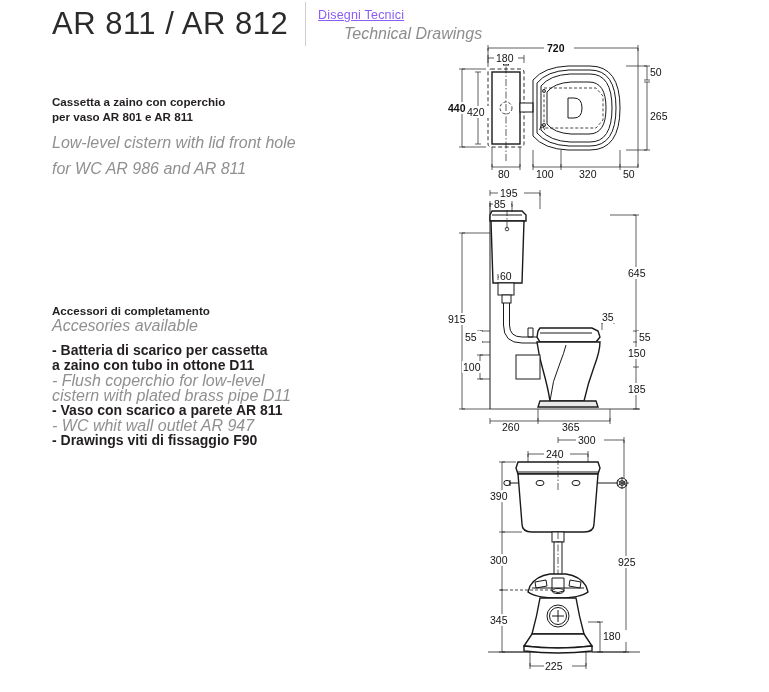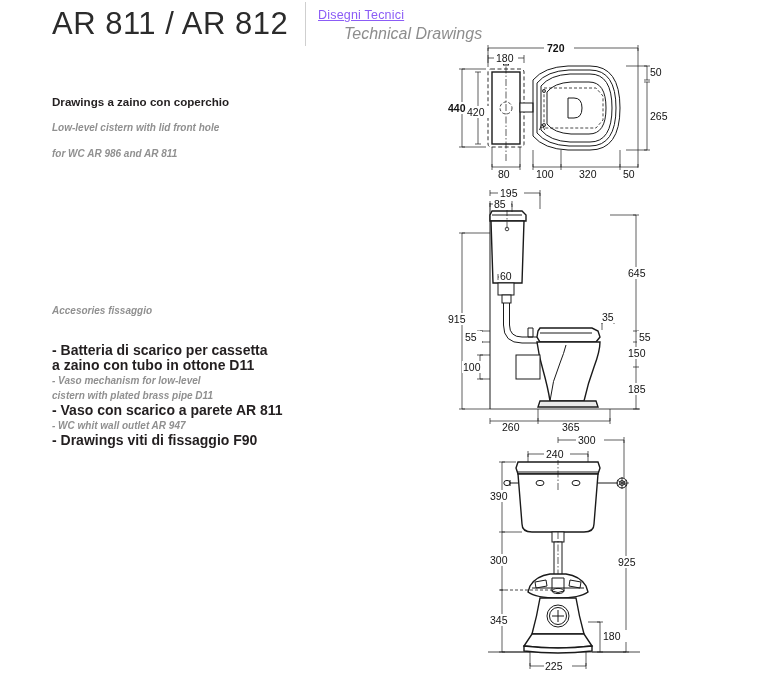--- a/index.html
+++ b/index.html
@@ -25,21 +25,21 @@
     font-size:12.5px;color:#8b5cf6;letter-spacing:.2px;white-space:nowrap;text-decoration:underline;
   }
   .hdr-en{
     position:absolute;left:318px;top:25px;
     font-size:16px;color:#8d8d8d;font-style:italic;white-space:nowrap;margin-left:26px;
   }
 
   
   .lblock{position:absolute;left:52px;}
   .l-it{font-size:11.6px;font-weight:bold;color:#231f20;line-height:15px;}
-  .l-en{font-size:10px;font-style:italic;color:#909090;line-height:15px;font-weight:bold;}
+  .l-en{font-size:16px;font-style:italic;color:#909090;line-height:15px;}
   .l-it-n{font-size:14px;font-weight:bold;color:#231f20;line-height:15px;}
 
   #desc{top:94px;}
   #desc .l-en{margin-top:11px;}
   #acc{top:303px;}
   #acclist{position:absolute;left:52px;top:343px;}
   #acclist .row{white-space:nowrap;}
 
   
   svg{position:absolute;overflow:visible;}
@@ -61,33 +61,35 @@
 <body>
 
 <div class="page">
 
   <div class="title">AR 811 / AR 812</div>
   <div class="hdr-divider"></div>
   <div class="hdr-it">Disegni Tecnici</div>
   <div class="hdr-en">Technical Drawings</div>
 
   <div class="lblock" id="desc">
-    <div class="l-it">Drawings a zaino con coperchio</div>
+    <div class="l-it">Cassetta a zaino con coperchio</div>
+    <div class="l-it">per vaso AR 801 e AR 811</div>
     <div class="l-en">Low-level cistern with lid front hole</div>
     <div class="l-en">for WC AR 986 and AR 811</div>
   </div>
 
   <div class="lblock" id="acc">
-    <div class="l-en">Accesories fissaggio</div>
+    <div class="l-it">Accessori di completamento</div>
+    <div class="l-en">Accesories available</div>
   </div>
 
   <div id="acclist">
     <div class="row l-it-n">- Batteria di scarico per cassetta</div>
     <div class="row l-it-n">  a zaino con tubo in ottone  D11</div>
-    <div class="row l-en">- Vaso mechanism for low-level</div>
+    <div class="row l-en">- Flush coperchio for low-level</div>
     <div class="row l-en">  cistern with plated brass pipe  D11</div>
     <div class="row l-it-n">- Vaso con scarico a parete AR 811</div>
     <div class="row l-en">- WC whit wall outlet AR 947</div>
     <div class="row l-it-n">- Drawings viti di fissaggio F90</div>
   </div>
 
   <svg id="svg-plan" style="left:440px;top:34px;" width="250" height="150" viewBox="0 0 250 150">
 
     <rect class="dsh" x="48" y="35" width="36" height="78" rx="3"></rect>
     <rect class="ln2 wh" x="52" y="38" width="28" height="72"></rect>

